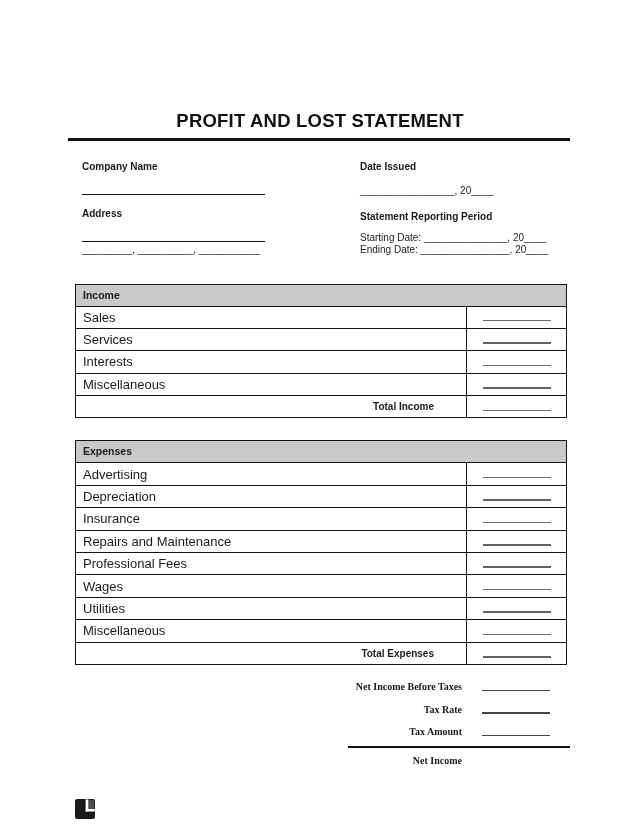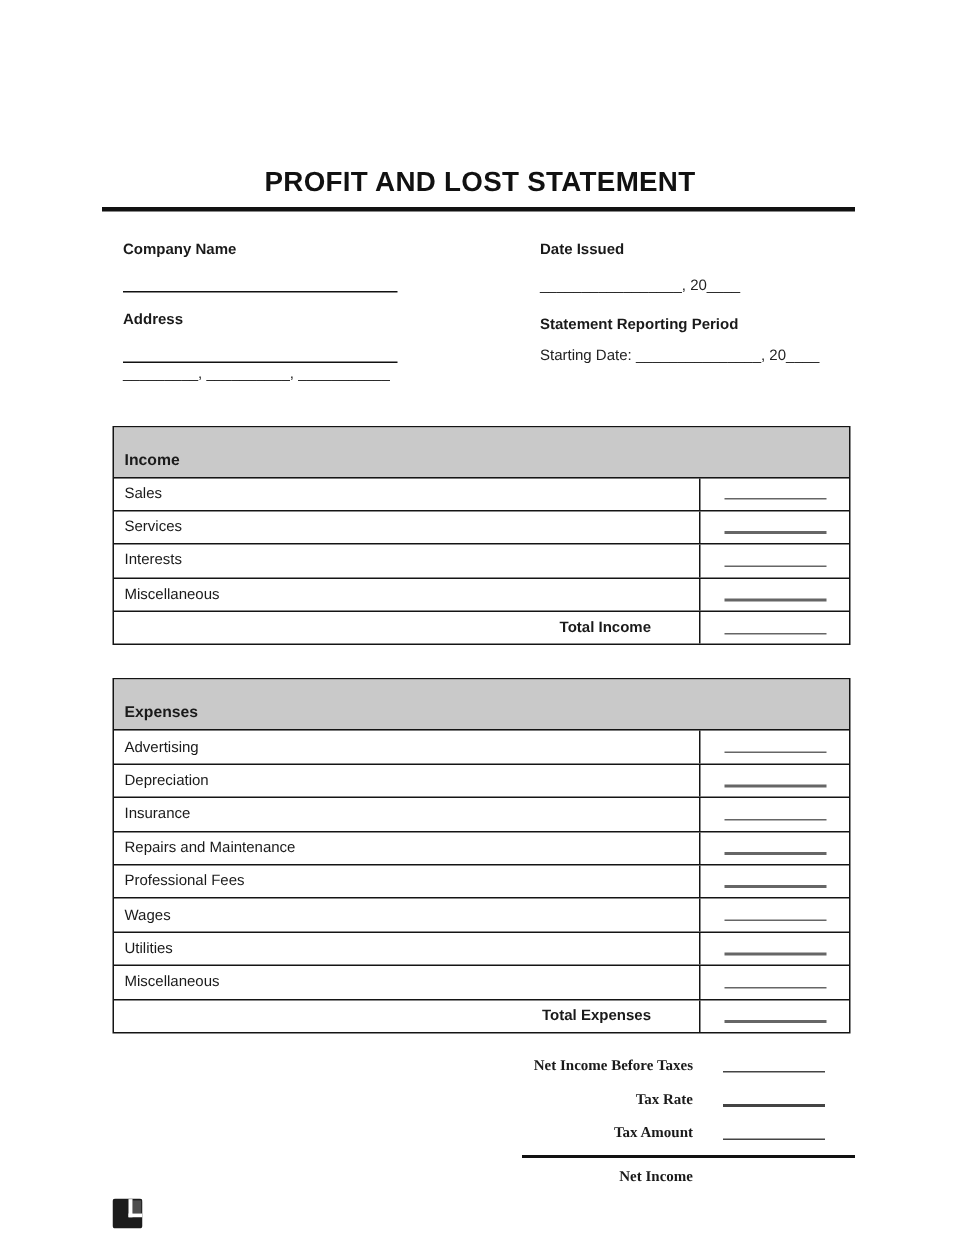--- a/index.html
+++ b/index.html
@@ -42,25 +42,25 @@
   .mt8{margin-top:9px;}
   .addr-line2{margin-top:2px;}
   
   .form-table{border:1.5px solid var(--border);margin:0 73px 0 75px;}
   .income-table{margin-top:27px;}
   .expenses-table{margin-top:22px;}
   .table-header{
     background:var(--table-header-bg);
     border-bottom:1.5px solid var(--border);
     font-size:10.5px;font-weight:bold;
-    padding:16px 7px 4px 7px;line-height:13px;
+    padding:4px 7px 4px 7px;line-height:13px;
   }
   .table-row{display:flex;align-items:center;height:21.4px;border-bottom:1px solid var(--border);}
   .table-row.last{border-bottom:none;gap:24px;}
-  .cell-label{flex:1;padding-left:7px;font-size:10px;}
+  .cell-label{flex:1;padding-left:7px;font-size:13px;}
   .cell-label.total{text-align:right;padding-right:8px;font-weight:bold;font-size:10px;}
   .cell-value{
     width:99px;align-self:stretch;
     border-left:1.5px solid var(--border);
     display:flex;align-items:center;justify-content:center;
   }
   .blank-line{width:68px;height:1.5px;background:var(--blank-line);margin-top:7px;}
   
   .summary{width:222px;margin:11px 70px 0 auto;}
   .summary-row{display:flex;align-items:center;height:22.5px;font-family:Liberation Serif, serif;}
@@ -86,20 +86,21 @@
       <div class="write-line"></div>
       <div class="field-label mt12">Address</div>
       <div class="write-line"></div>
       <div class="line-text addr-line2">_________, __________, ___________</div>
     </div>
     <div class="info-right">
       <div class="field-label">Date Issued</div>
       <div class="line-text" style="margin-top:12px;">_________________, 20____</div>
       <div class="field-label mt12">Statement Reporting Period</div>
       <div class="line-text mt8">Starting Date: _______________, 20____</div>
+      <div class="line-text">Ending Date: ________________, 20____</div>
     </div>
   </div>
 
   <div class="form-table income-table">
     <div class="table-header">Income</div>
     <div class="table-row">
       <div class="cell-label">Sales</div>
       <div class="cell-value">
           <span class="blank-line"></span>
         </div>

